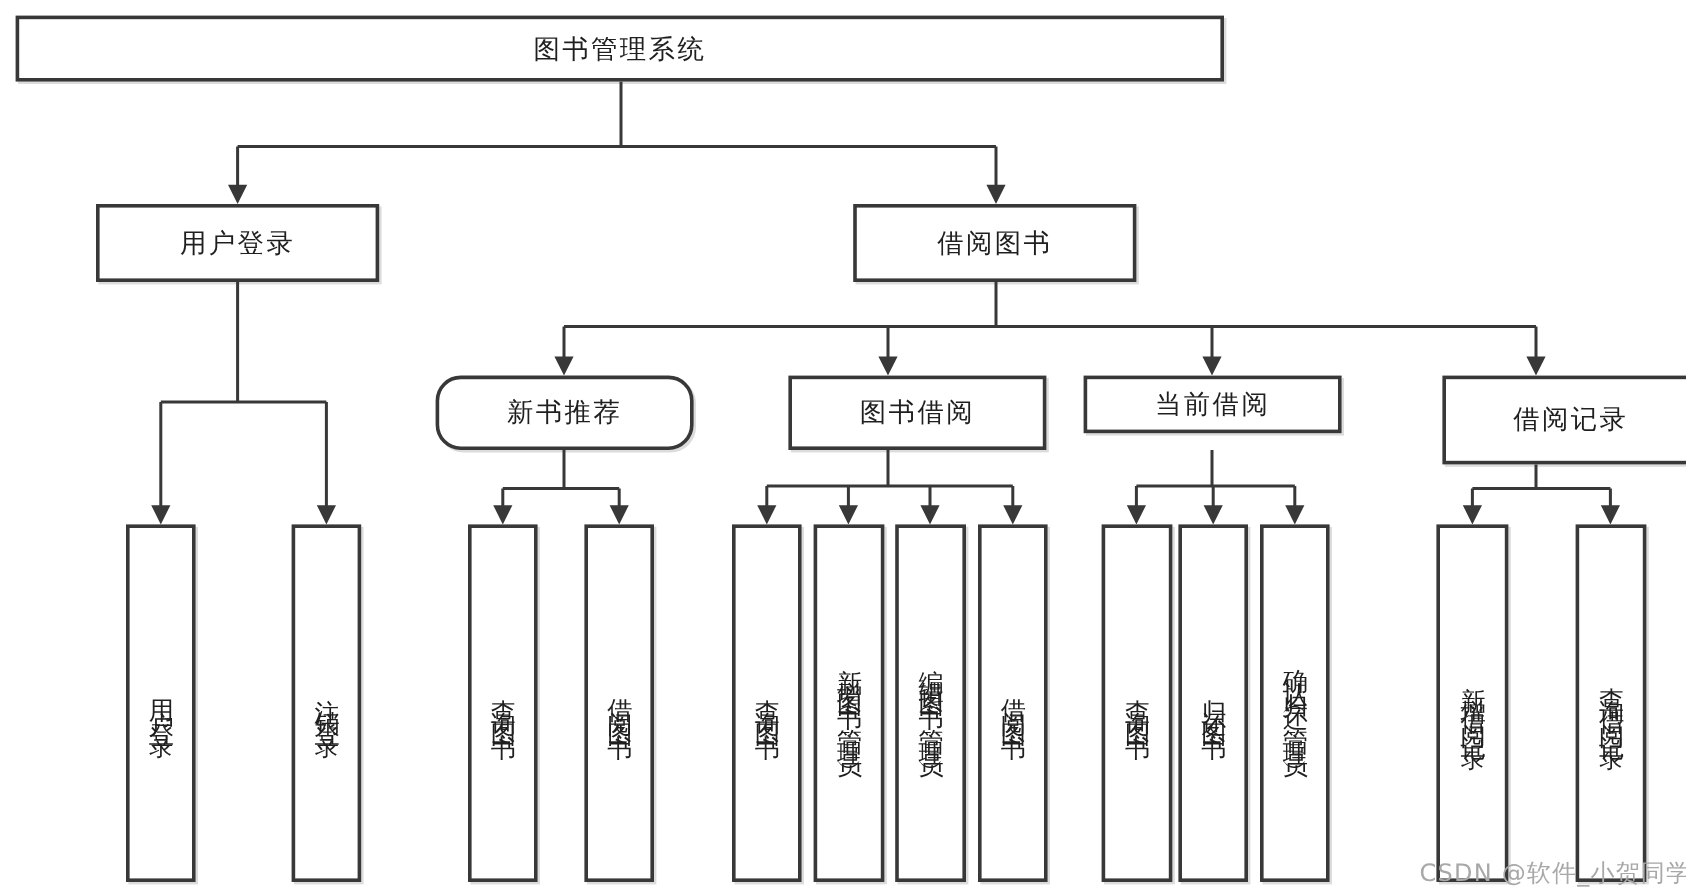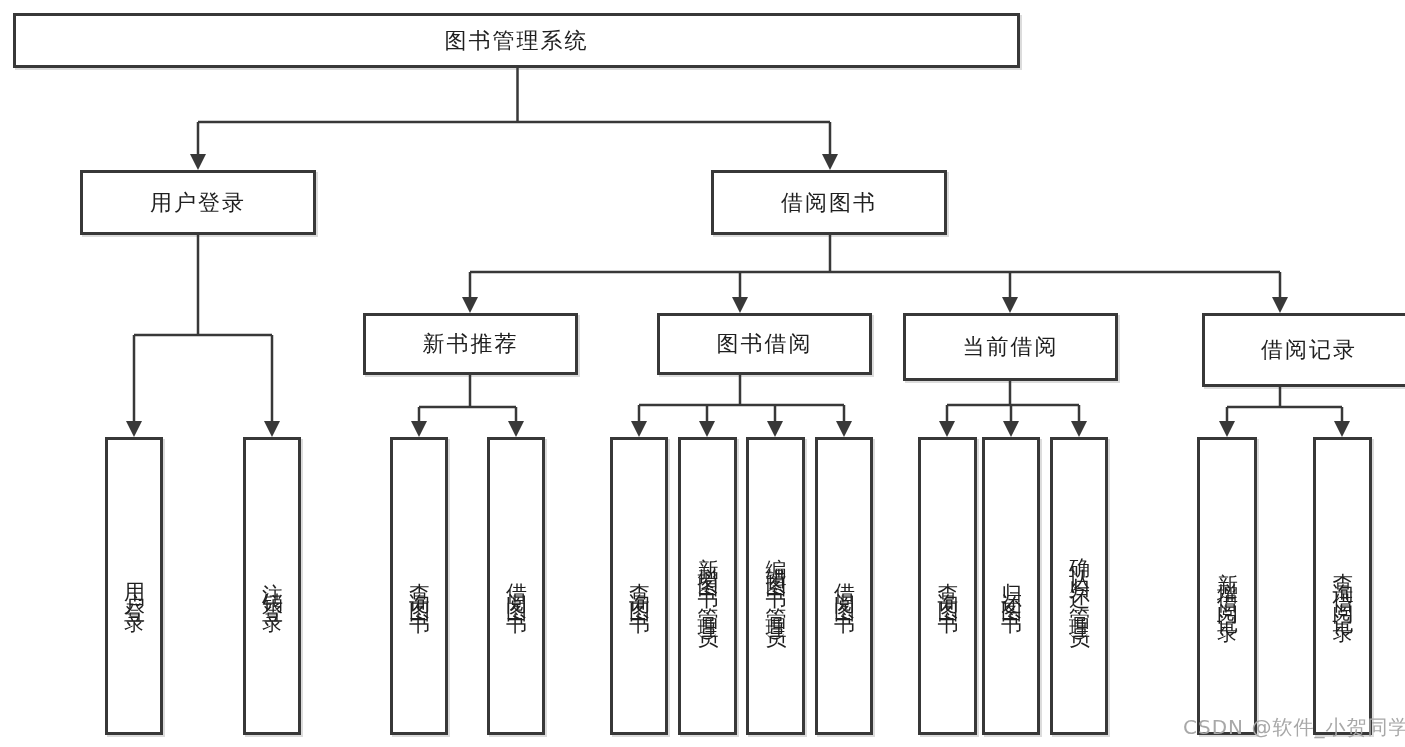--- a/index.html
+++ b/index.html
@@ -81,27 +81,27 @@
     <span>图书管理系统</span>
   </div>
 
   <div class="box h" style="left:80px;top:170px;width:236px;height:65px;">
     <span>用户登录</span>
   </div>
   <div class="box h" style="left:711px;top:170px;width:236px;height:65px;">
     <span>借阅图书</span>
   </div>
 
-  <div class="box h" style="left:363px;top:313px;width:215px;height:62px;">
+  <div class="box h" style="left:363px;top:313px;width:215px;height:62px;border-radius:21px;">
     <span>新书推荐</span>
   </div>
   <div class="box h" style="left:633px;top:313px;width:215px;height:62px;margin-left:24px;">
     <span>图书借阅</span>
   </div>
-  <div class="box h" style="left:903px;top:313px;width:215px;height:68px;text-align:right;">
+  <div class="box h" style="left:903px;top:313px;width:215px;height:48px;text-align:right;">
     <span>当前借阅</span>
   </div>
   <div class="box h" style="left:1202px;top:313px;width:214px;height:74px;">
     <span>借阅记录</span>
   </div>
 
   <div class="box v" style="left:105px;top:437px;width:58px;height:298px;">
     <span>用户登录</span>
   </div>
   <div class="box v" style="left:243px;top:437px;width:58px;height:298px;">

